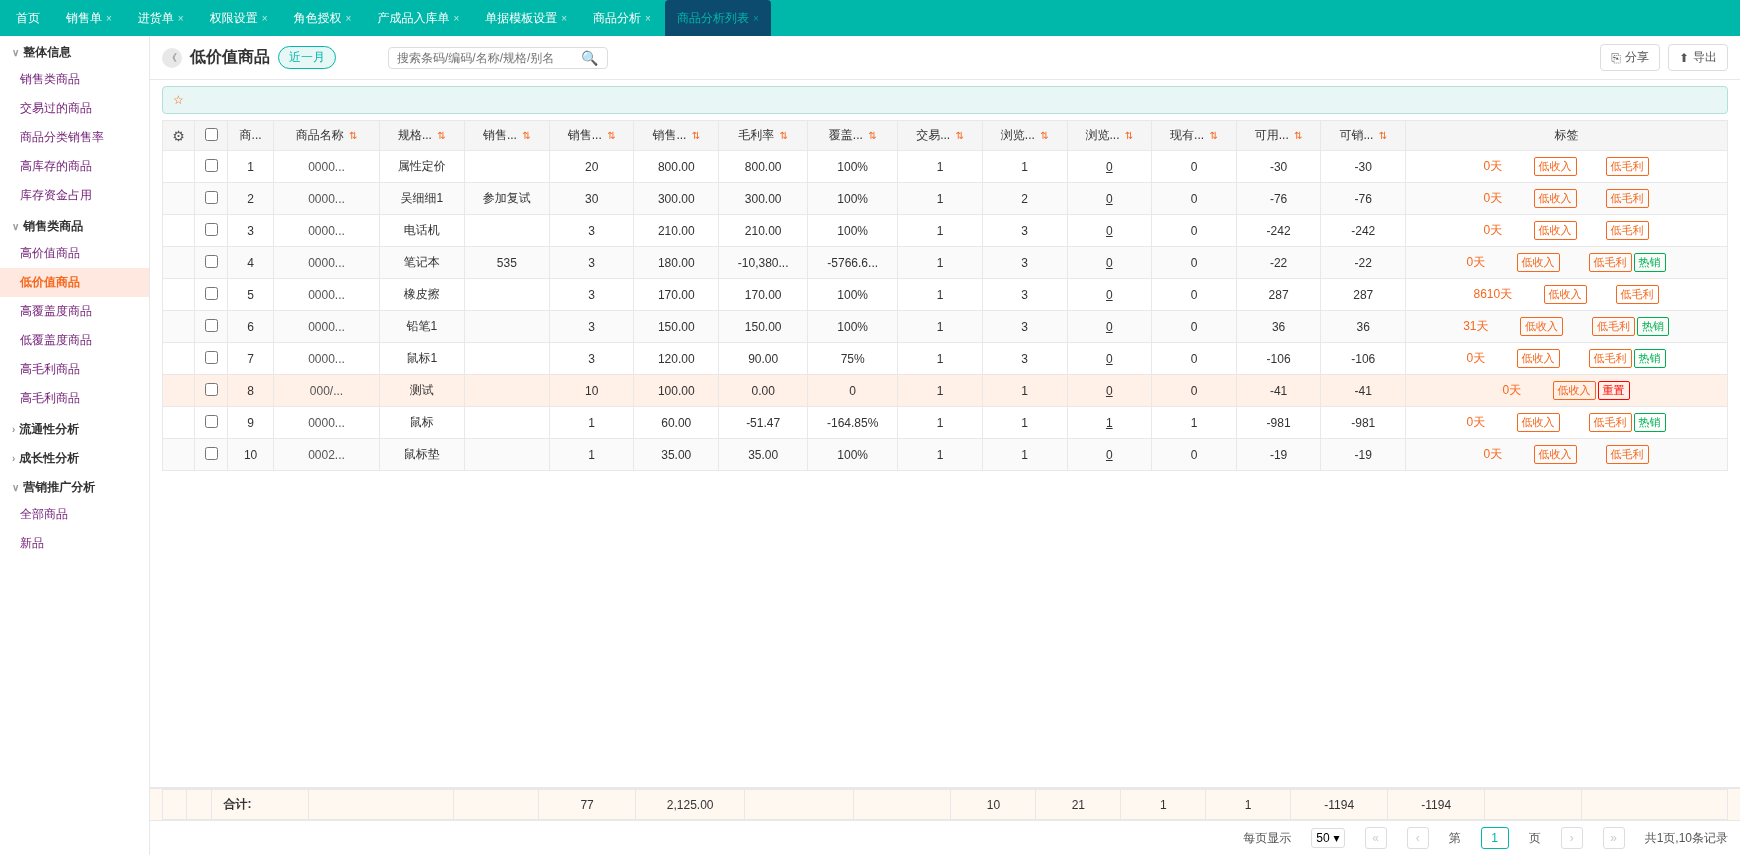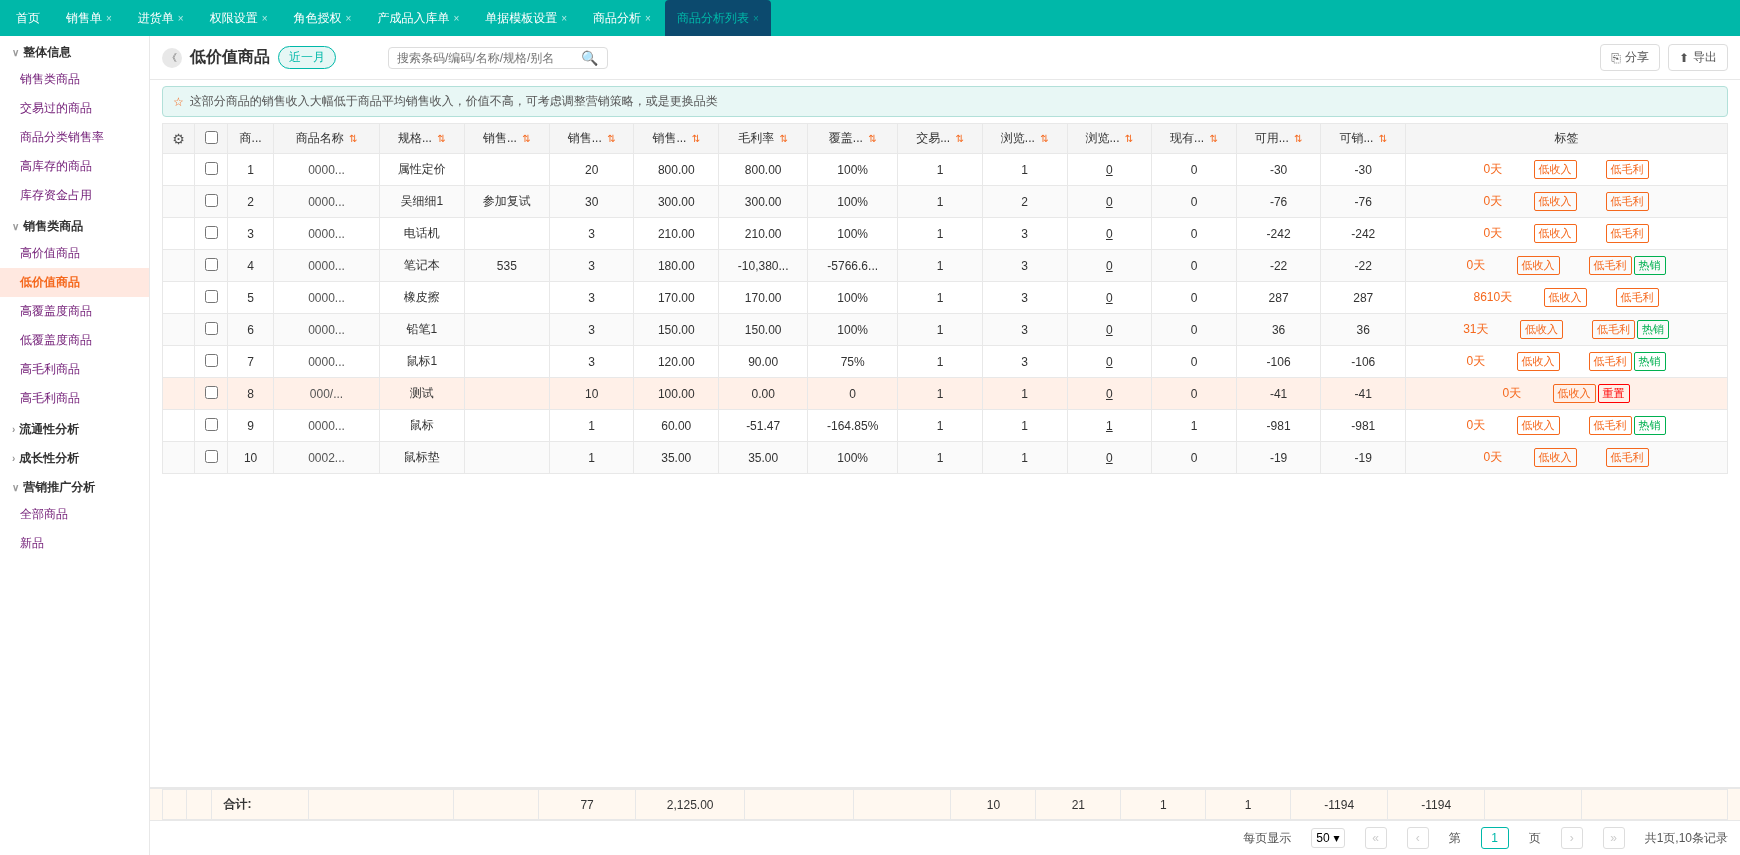--- a/index.html
+++ b/index.html
@@ -328,21 +328,20 @@
         <span>分享</span>
       </button>
       <button class="action-btn">
         <span>⬆</span>
         <span>导出</span>
       </button>
     </div>
 
     <div class="notice-bar">
       <span class="notice-icon">☆</span>
-      <span>这部分商品的销售收入大幅低于商品平均销售收入，价值不高，可考虑调整营销策略，或是更换品类</span>
     </div>
 
     <div class="table-container">
       <table>
         <thead>
           <tr>
             <th><span class="settings-col">⚙</span></th>
             <th><input type="checkbox" style=""></th>
             <th>商...</th>
             <th>商品名称 <span class="sort-icon">⇅</span></th>

